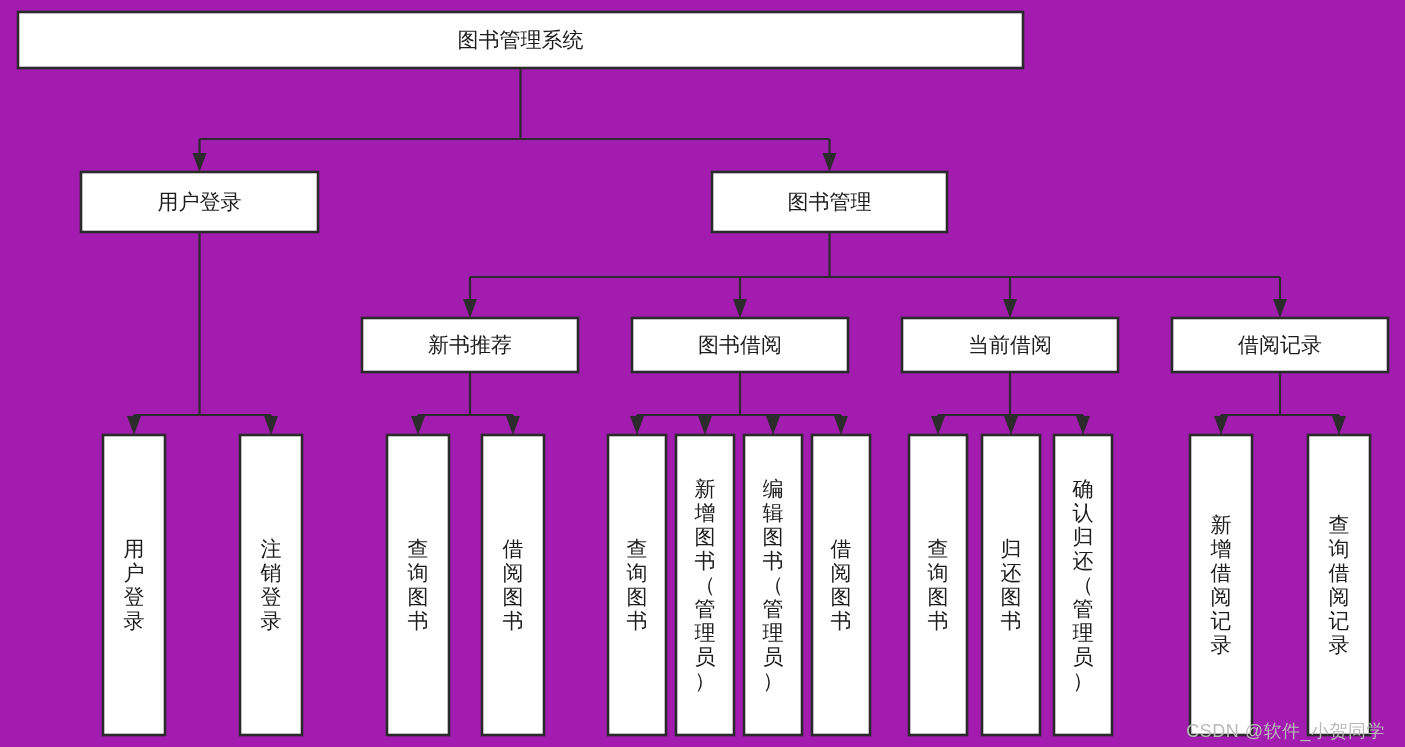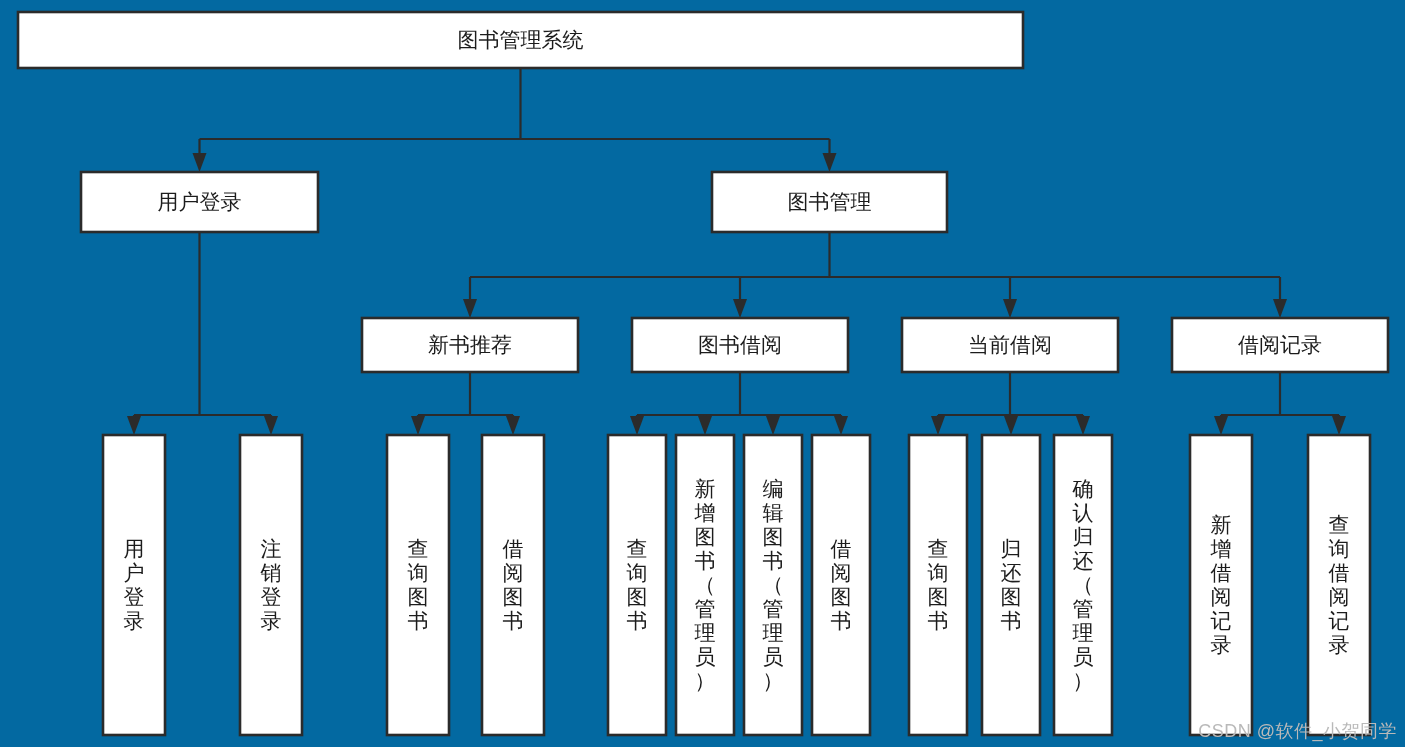--- a/index.html
+++ b/index.html
@@ -10,21 +10,21 @@
   body {
     width: 1405px;
     height: 747px;
     font-family: "Liberation Sans", "DejaVu Sans", sans-serif;
     overflow: hidden;
   }
   #diagram-root {
     position: relative;
     width: 1405px;
     height: 747px;
-    background: #0369a1;
+    background: #a21caf;
   }
   svg.diagram-svg {
     position: absolute;
     left: 0;
     top: 0;
     width: 1405px;
     height: 747px;
     display: block;
   }
   .node-box {
@@ -50,21 +50,21 @@
     dominant-baseline: middle;
   }
   .node-label-vertical {
     font-family: "Liberation Sans", "DejaVu Sans", sans-serif;
     fill: #1c1c1c;
     font-size: 21px;
     text-anchor: middle;
   }
   .watermark {
     position: absolute;
-    right: 8px;
+    right: 20px;
     bottom: 4px;
     font-family: "Liberation Sans", "DejaVu Sans", sans-serif;
     font-size: 18px;
     color: #b9b9b9;
     letter-spacing: 0.5px;
     white-space: nowrap;
     user-select: none;
   }
 </style>
 </head>

